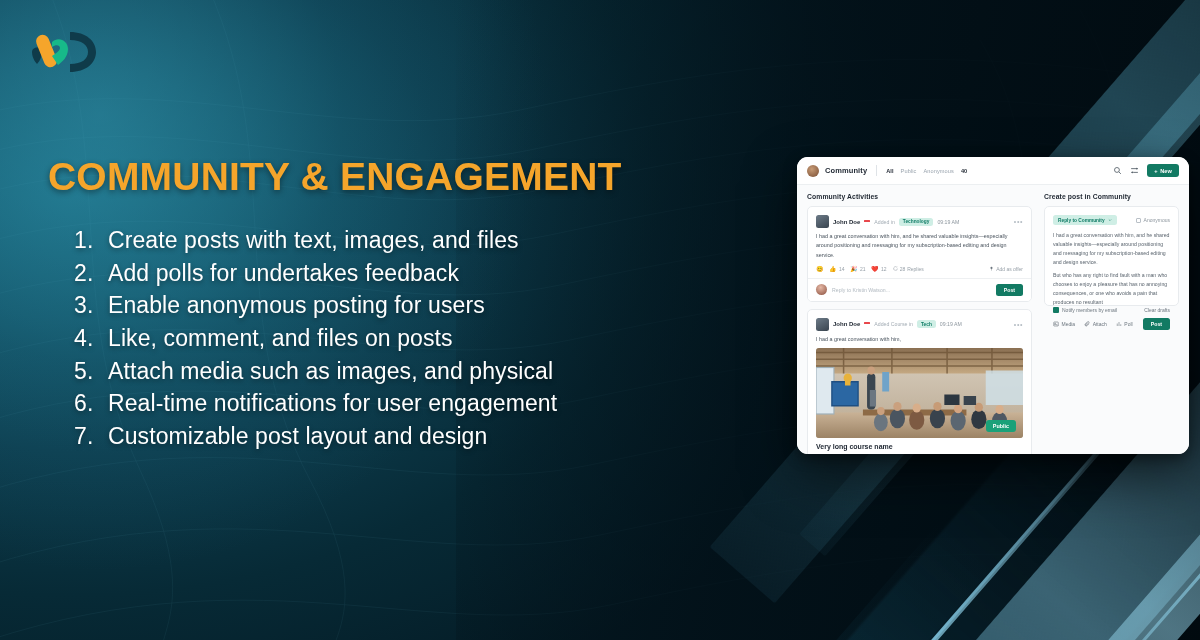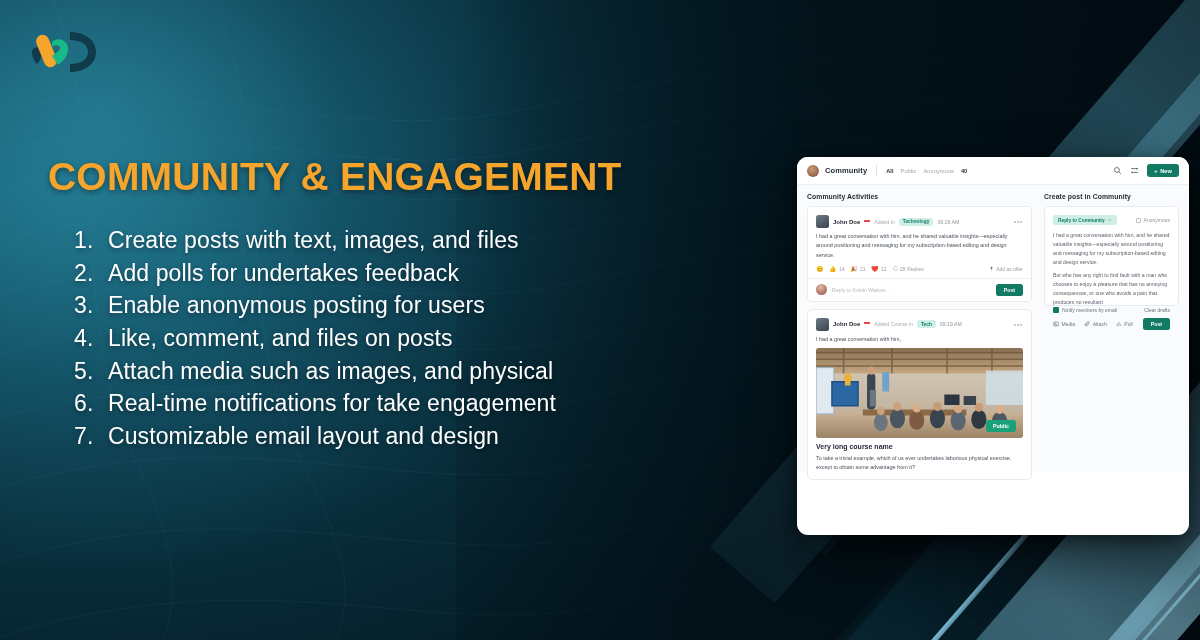--- a/index.html
+++ b/index.html
@@ -79,21 +79,21 @@
     letter-spacing:.1px; padding-left:34px;
     text-shadow:0 2px 5px rgba(0,0,0,.4);
   }
   .list li::before {
     content:counter(li) ".";
     position:absolute; left:0; top:0; width:28px; text-align:left;
   }
 
   
   .mock {
-    position:absolute; left:797px; top:157px; width:392px; height:378px;
+    position:absolute; left:797px; top:157px; width:392px; height:297px;
     background:#ffffff; border-radius:11px; overflow:hidden;
     box-shadow:0 22px 52px rgba(0,0,0,.55), 0 4px 14px rgba(0,0,0,.4);
   }
   .mock-header {
     height:28px; display:flex; align-items:center; gap:6px;
     padding:0 10px; border-bottom:1px solid #eceff1; background:#fff;
   }
   .m-avatar { width:12px; height:12px; border-radius:50%;
     background:radial-gradient(circle at 40% 35%, #c79b76, #7a4e33); flex:none; }
   .m-brand { font-size:7.5px; font-weight:bold; color:#1d2530; letter-spacing:.1px; }
@@ -231,22 +231,22 @@
 </div>
 
 <div class="content">
   <h1 class="title">COMMUNITY &amp; ENGAGEMENT</h1>
   <ol class="list">
     <li>Create posts with text, images, and files</li>
     <li>Add polls for undertakes feedback</li>
     <li>Enable anonymous posting for users</li>
     <li>Like, comment, and files on posts</li>
     <li>Attach media such as images, and physical</li>
-    <li>Real-time notifications for take engagement</li>
-    <li>Customizable email layout and design</li>
+    <li>Real-time notifications for user engagement</li>
+    <li>Customizable post layout and design</li>
   </ol>
 </div>
 
 <div class="mock">
 
   <div class="mock-header">
     <div class="m-avatar"></div>
     <div class="m-brand">Community</div>
     <div class="m-divider"></div>
     <div class="m-nav">

